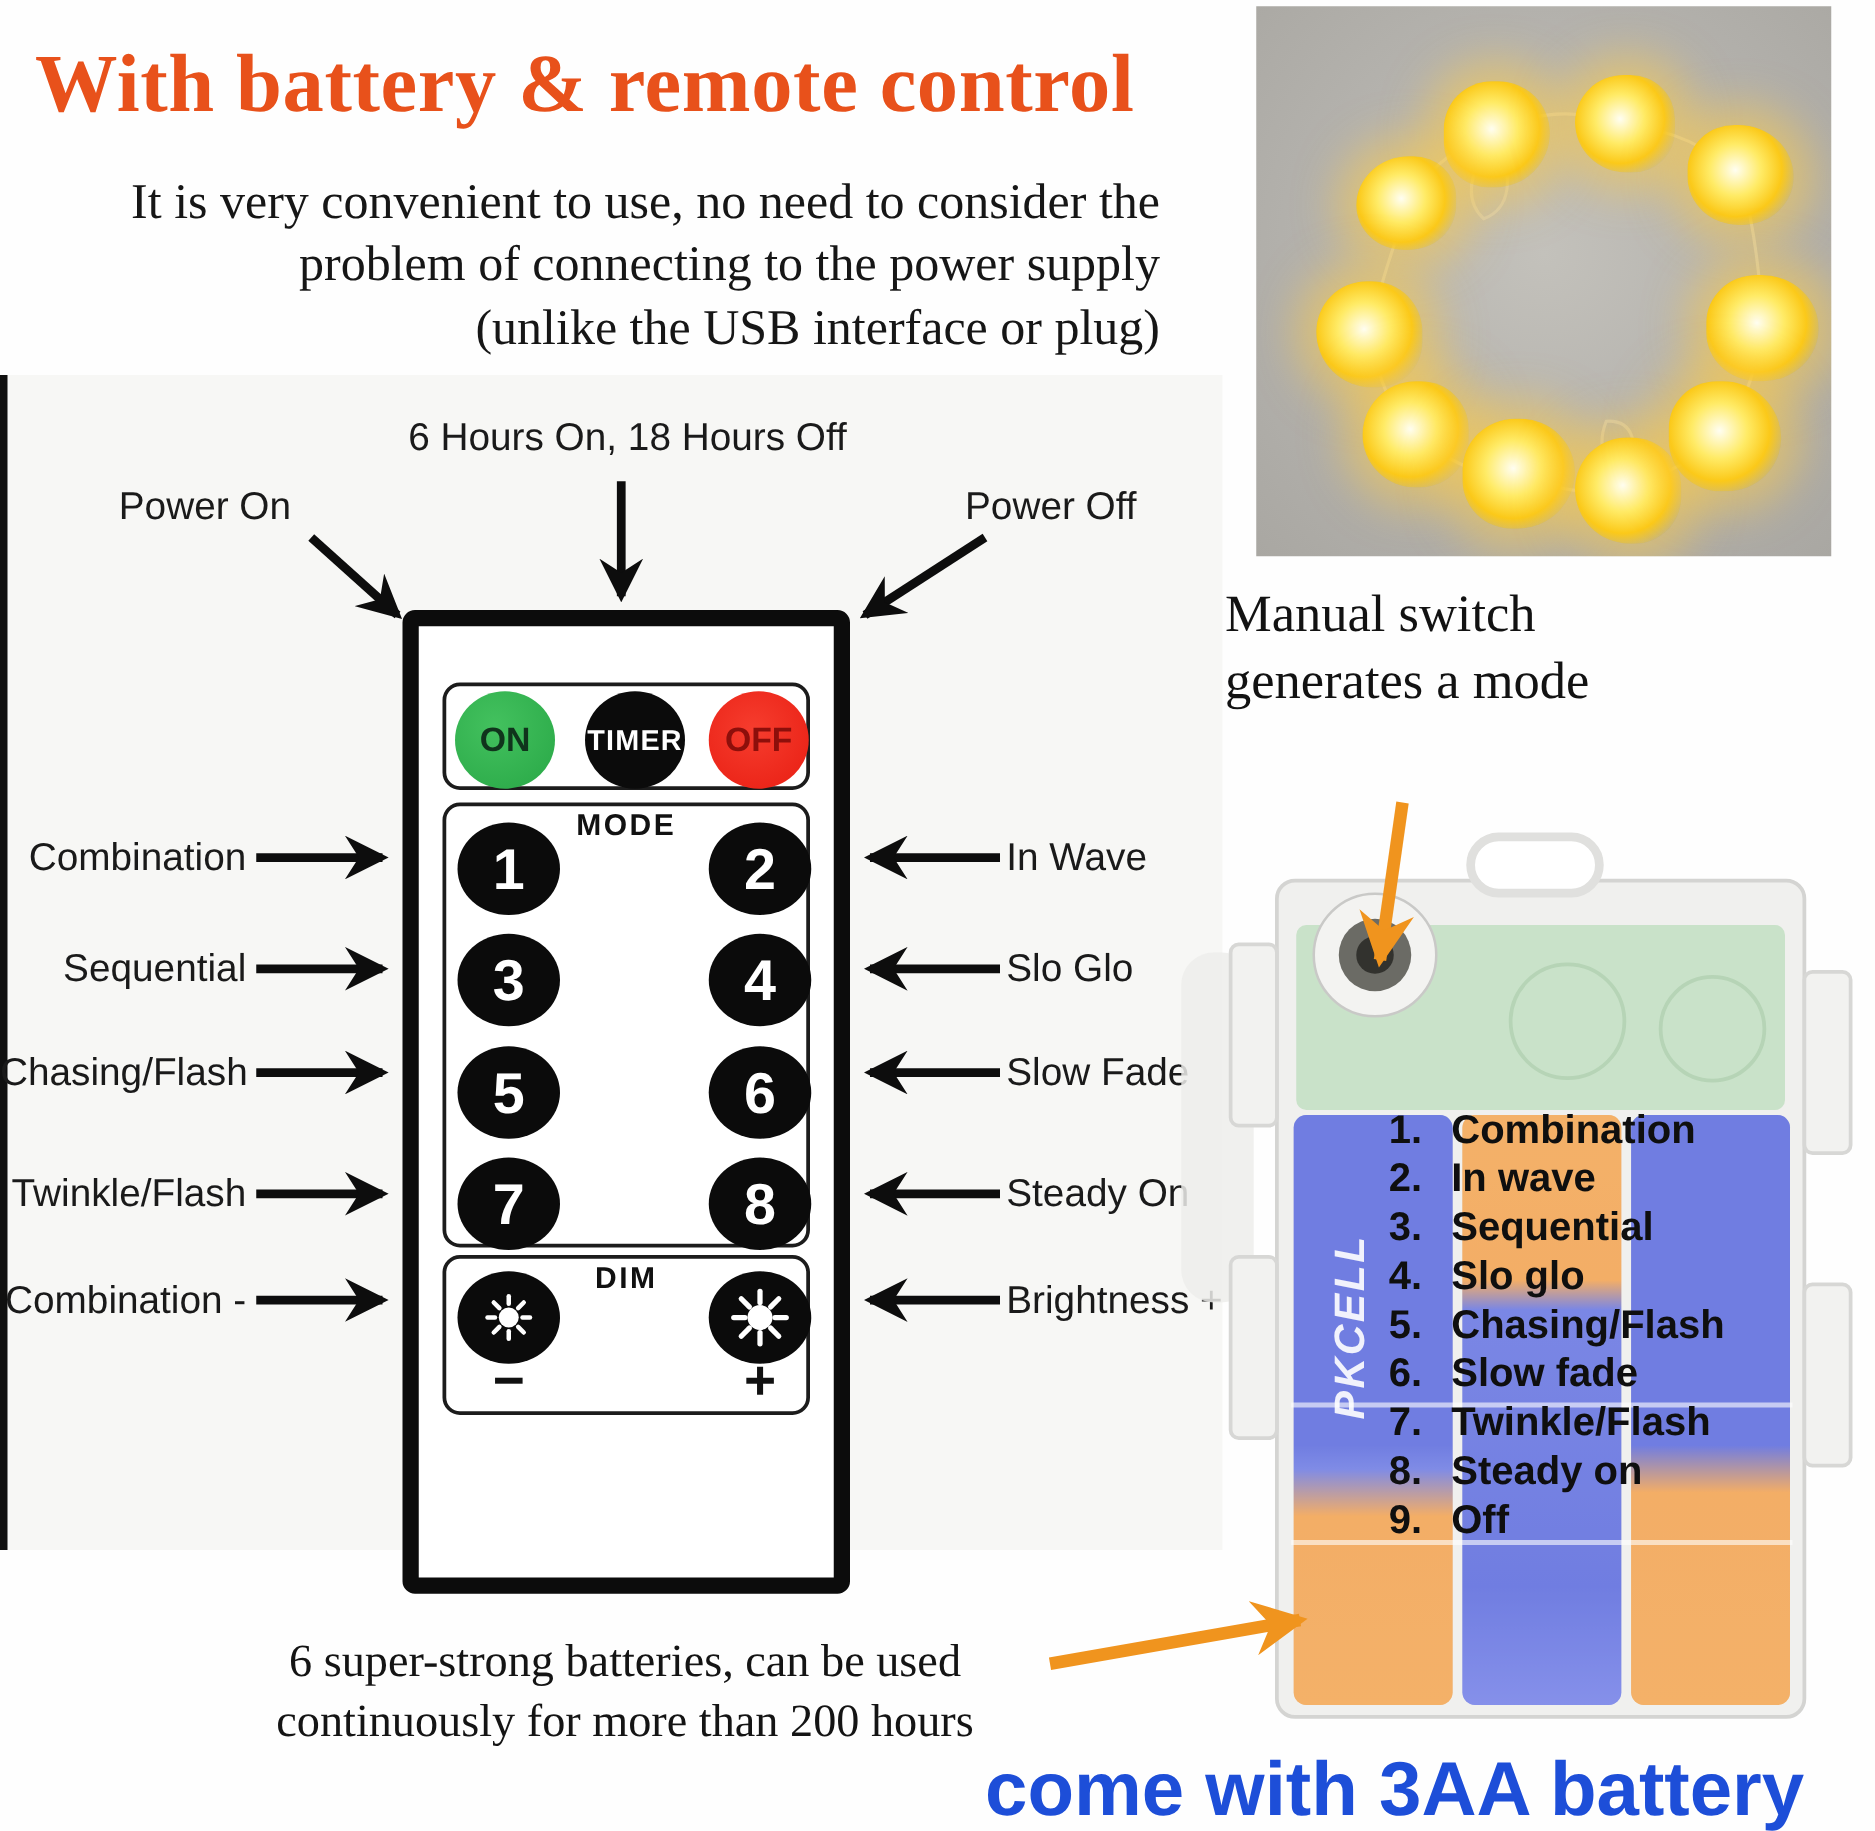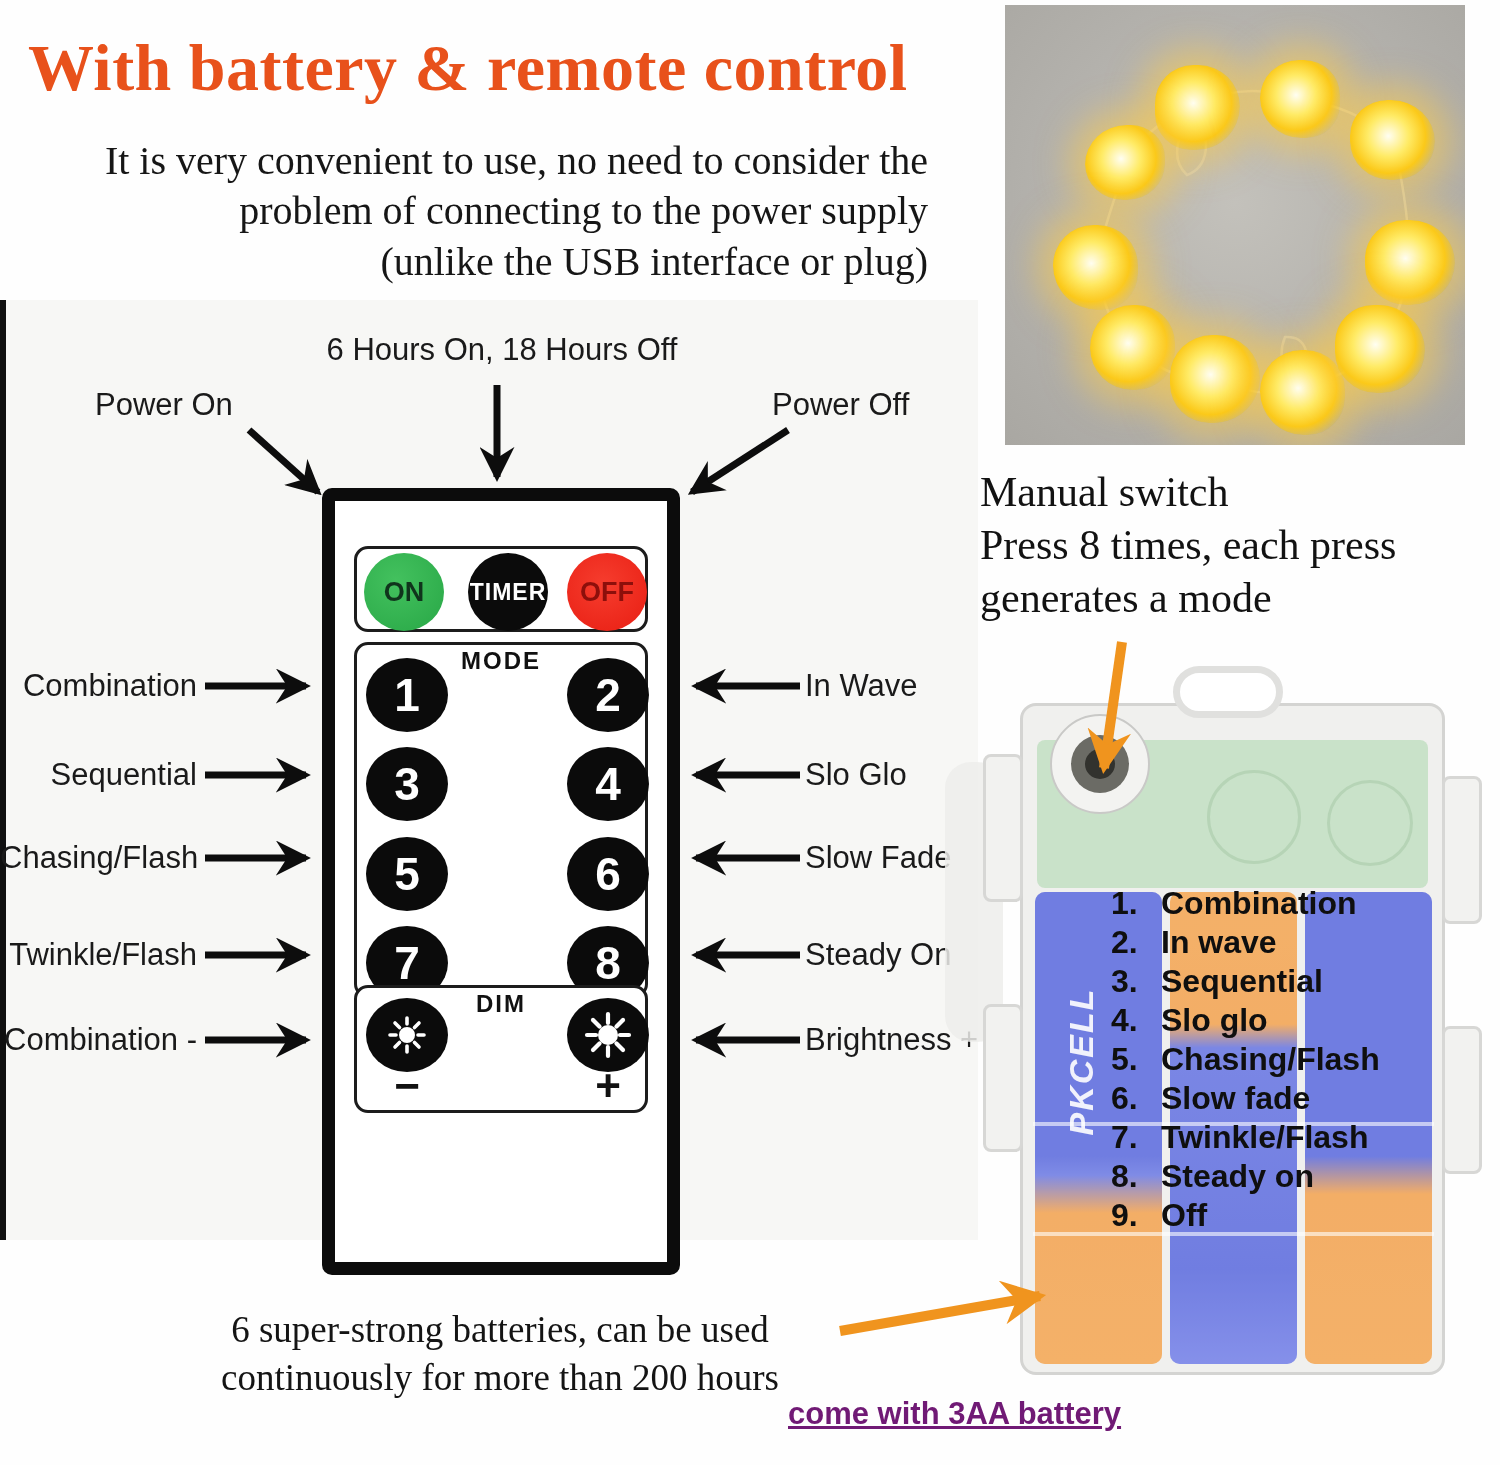--- a/index.html
+++ b/index.html
@@ -8,37 +8,37 @@
   
   .title{position:absolute;left:28px;top:30px;width:920px;
          font-family:"Liberation Serif",serif;font-weight:700;font-size:66px;
          letter-spacing:.5px;color:#e8511b;white-space:nowrap;}
   .intro{position:absolute;left:28px;top:136px;width:900px;
          font-family:"Liberation Serif",serif;font-size:40px;line-height:1.26;color:#161616;text-align:right;}
   .manual-note{position:absolute;left:980px;top:466px;width:500px;
          font-family:"Liberation Serif",serif;font-size:42px;line-height:1.26;color:#121212;}
   .battery-note{position:absolute;left:160px;top:1306px;width:680px;text-align:center;
          font-family:"Liberation Serif",serif;font-size:37px;line-height:1.3;color:#141414;}
-  .footer{position:absolute;left:788px;top:1396px;font-size:31px;font-weight:700;color:#701a75;text-decoration:underline;}
+  .footer{position:absolute;left:788px;top:1396px;font-size:61px;font-weight:700;color:#1d4ed8;}
   
   .panel{position:absolute;left:0;top:300px;width:978px;height:940px;background:#f7f7f5;
          border-left:6px solid #101010;box-sizing:border-box;}
   .callout{position:absolute;font-size:31px;color:#1a1a1a;height:40px;line-height:40px;}
   .co-timer{left:282px;top:330px;width:440px;text-align:center;}
   .co-pon{left:95px;top:385px;}
   .co-poff{left:772px;top:385px;}
   .co-left{left:0;width:197px;text-align:right;}
   .co-right{left:805px;width:220px;text-align:left;}
   
   .remote{position:absolute;left:322px;top:488px;width:332px;height:761px;background:#fff;
           border:13px solid #0c0c0c;border-radius:10px;}
   .rsec{position:absolute;border:3px solid #1c1c1c;border-radius:14px;box-sizing:border-box;background:#fff;}
   .sec-power{left:19px;top:45px;width:294px;height:86px;}
   .sec-mode{left:19px;top:141px;width:294px;height:356px;}
-  .sec-dim{left:19px;top:484px;width:294px;height:128px;}
+  .sec-dim{left:19px;top:503px;width:294px;height:128px;}
   .sec-label{position:absolute;top:2px;left:0;width:100%;text-align:center;
              font-size:24px;font-weight:700;color:#111;letter-spacing:2px;}
   .pbtn{position:absolute;width:80px;height:78px;border-radius:50%;
         display:flex;align-items:center;justify-content:center;font-weight:700;}
   .pbtn.on{left:7px;top:4px;background:radial-gradient(circle at 40% 35%,#43c15e,#28a746);color:#10341c;font-size:27px;}
   .pbtn.timer{left:111px;top:4px;background:#0b0b0b;color:#fff;font-size:23px;letter-spacing:1px;}
   .pbtn.off{left:210px;top:4px;background:radial-gradient(circle at 45% 40%,#f63d2e,#e81d12);color:#8d0f0b;font-size:27px;}
   .mbtn{position:absolute;width:82px;height:74px;border-radius:50%;background:#0b0b0b;color:#fff;
         display:flex;align-items:center;justify-content:center;font-size:46px;font-weight:700;}
   .dbtn{position:absolute;width:82px;height:74px;border-radius:50%;background:#0b0b0b;
@@ -180,21 +180,20 @@
     <div class="stone" style="left:48px;top:220px;width:85px;height:85px;border-radius:50% 50% 45% 55%;"></div>
     <div class="stone" style="left:360px;top:215px;width:90px;height:85px;border-radius:47% 53% 52% 48%;"></div>
     <div class="stone" style="left:85px;top:300px;width:85px;height:85px;border-radius:53% 47% 48% 52%;"></div>
     <div class="stone" style="left:165px;top:330px;width:90px;height:88px;border-radius:49% 51% 54% 46%;"></div>
     <div class="stone" style="left:255px;top:345px;width:85px;height:85px;border-radius:51% 49% 46% 54%;"></div>
     <div class="stone" style="left:330px;top:300px;width:90px;height:88px;border-radius:45% 55% 51% 49%;"></div>
   </div>
 
   <div class="manual-note">
     <div>Manual switch</div>
-    <div>Press 8 times, each press</div>
     <div>generates a mode</div>
   </div>
 
   <div class="faint-bulb"></div>
 
   <div class="bbox">
     <div class="bbox-handle"></div>
     <div class="pcb">
       <div class="pcb-ring" style="left:170px;top:30px;width:88px;height:88px;"></div>
       <div class="pcb-ring" style="left:290px;top:40px;width:80px;height:80px;"></div>

